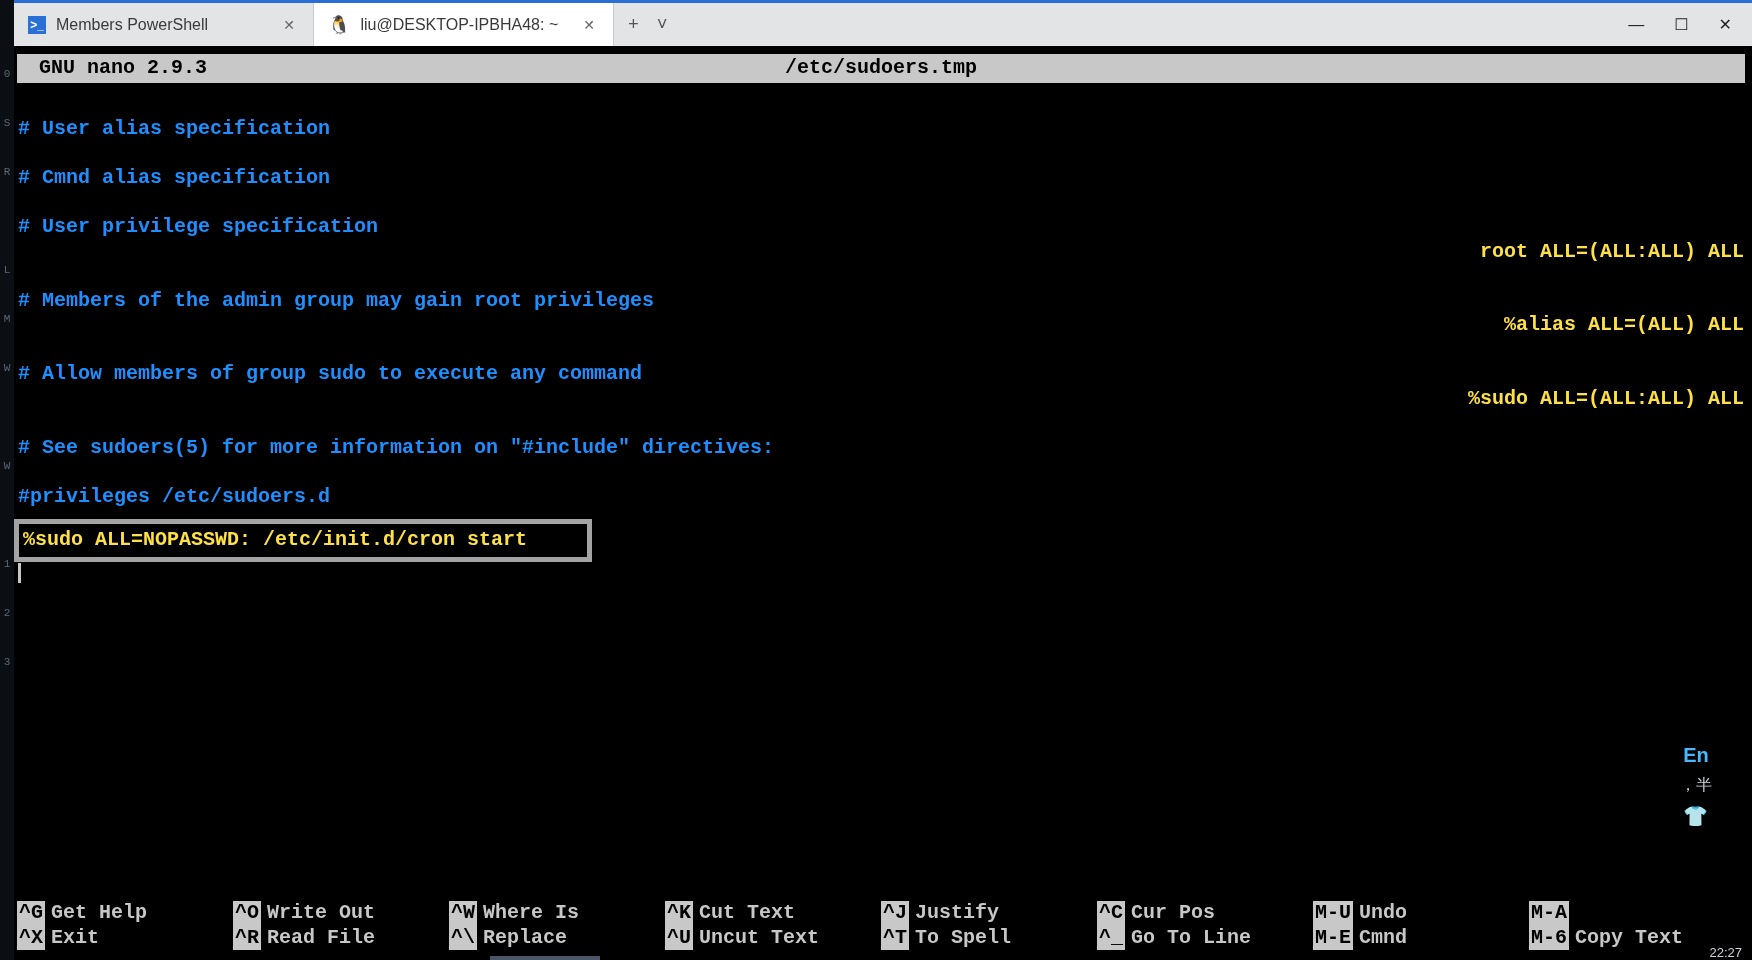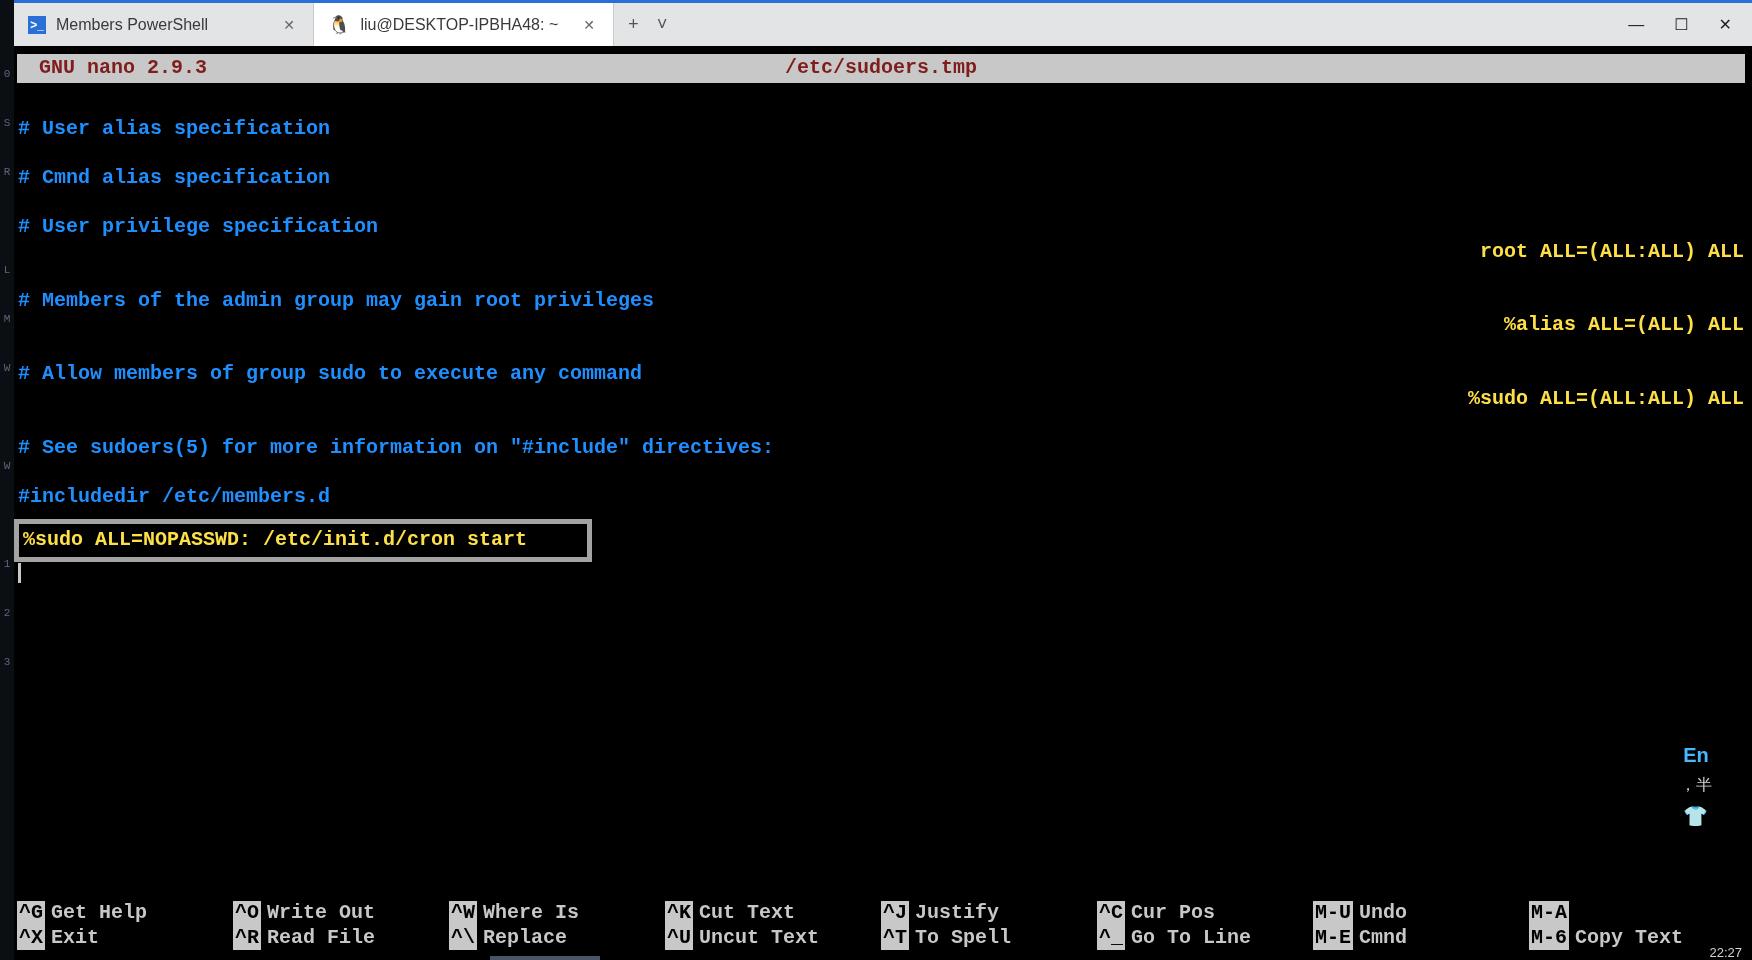--- a/index.html
+++ b/index.html
@@ -89,21 +89,21 @@
     top: 46px; left: 14px; right: 4px; bottom: 4px;
     background: #000;
     color: #c7c7c7;
     font-size: 20px;
     line-height: 24.5px;
     font-weight: bold;
     padding: 0;
   }
   .nano-header {
     background: #c8c8c8;
-    color: #7f1d1d;
+    color: #000000;
     padding: 2px 22px;
     display: flex;
     margin: 8px 3px 10px 3px;
   }
   .nano-header .version { }
   .nano-header .file { position: absolute; left: 50%; transform: translateX(-50%); }
   .file-body {
     padding: 0 4px;
   }
   .comment { color: #1e8fff; }
@@ -232,21 +232,21 @@
     <div class="plain">root    ALL=(ALL:ALL) ALL</div>
     <div>&nbsp;</div>
     <div class="comment"># Members of the admin group may gain root privileges</div>
     <div class="plain">%alias ALL=(ALL) ALL</div>
     <div>&nbsp;</div>
     <div class="comment"># Allow members of group sudo to execute any command</div>
     <div class="plain">%sudo   ALL=(ALL:ALL) ALL</div>
     <div>&nbsp;</div>
     <div class="comment"># See sudoers(5) for more information on "#include" directives:</div>
     <div>&nbsp;</div>
-    <div class="comment">#includedir /etc/members.d</div>
+    <div class="comment">#privileges /etc/sudoers.d</div>
     <div class="highlight-box">
       <span class="plain">%sudo ALL=NOPASSWD: /etc/init.d/cron start</span>
     </div>
     <div><span class="cursor"></span></div>
   </div>
 
   <div class="nano-footer">
     <div class="nano-cmd">
         <span class="key">^G</span>
         <span class="label">Get Help</span>

